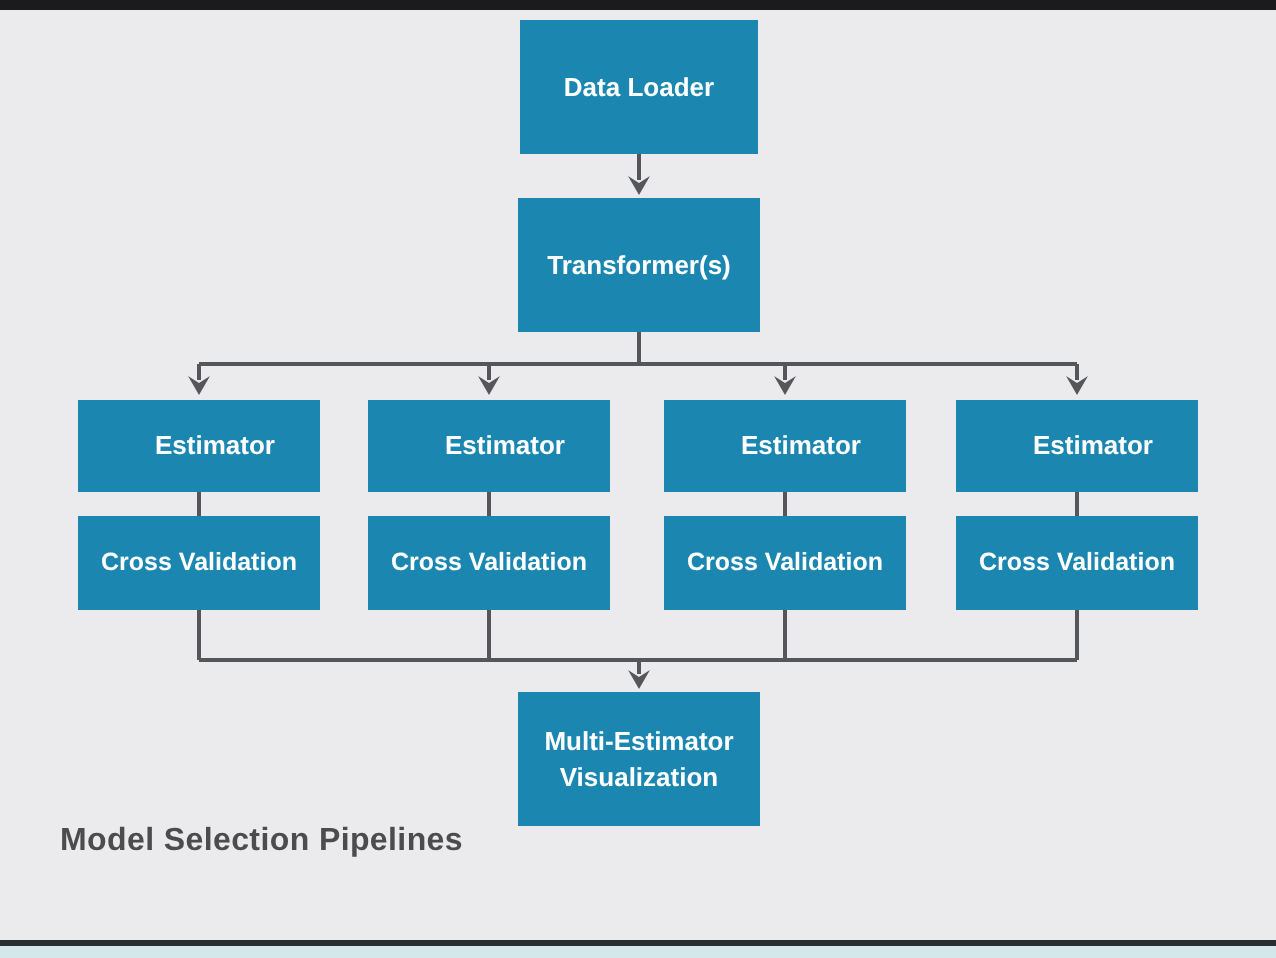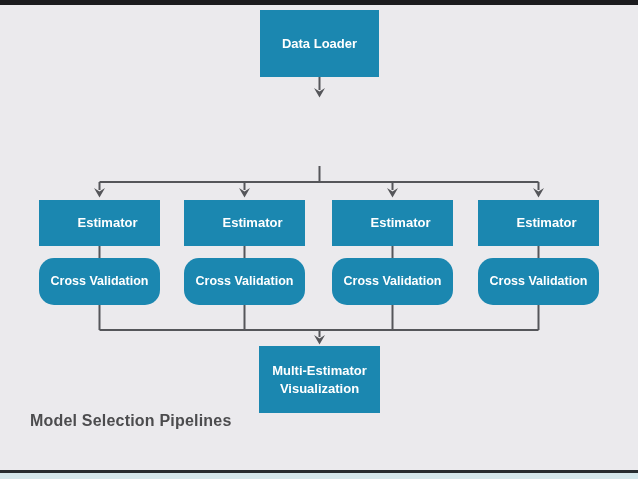--- a/index.html
+++ b/index.html
@@ -57,21 +57,21 @@
     display: flex;
     align-items: center;
     justify-content: center;
     text-align: center;
     padding: 0 6px;
     box-sizing: border-box;
   }
   #node-data-loader     { left: 260px; top: 10px;  width: 119px; height: 67px; }
   #node-transformers    { left: 259px; top: 99px;  width: 121px; height: 67px; }
   .node.estimator       { top: 200px; height: 46px; width: 121px; padding-left: 22px; }
-  .node.cross-validation{ top: 258px; height: 47px; width: 121px; font-size: 12.5px; border-radius: 15px; }
+  .node.cross-validation{ top: 258px; height: 47px; width: 121px; font-size: 12.5px; }
   .col-1 { left: 39px;  }
   .col-2 { left: 184px; }
   .col-3 { left: 332px; }
   .col-4 { left: 478px; }
   #node-multi-estimator { left: 259px; top: 346px; width: 121px; height: 67px; justify-content: flex-end; }
   #caption {
     position: absolute;
     left: 30px; top: 412px;
     font-size: 16px;
     color: #4c4c4e;
@@ -115,20 +115,23 @@
     <line x1="99.5" y1="330" x2="538.5" y2="330"></line>
 
     <line x1="319.5" y1="330" x2="319.5" y2="337"></line>
     <path class="arrowhead" d="M 314,335 L 319.5,344.5 L 325,335 L 319.5,338.5 Z"></path>
   </svg>
 
   <div class="node" id="node-data-loader">
     <span>Data Loader</span>
   </div>
 
+  <div class="node" id="node-transformers">
+    <span>Transformer(s)</span>
+  </div>
 
   <div class="node estimator col-1">
     <span>Estimator</span>
   </div>
   <div class="node estimator col-2">
     <span>Estimator</span>
   </div>
   <div class="node estimator col-3">
     <span>Estimator</span>
   </div>

